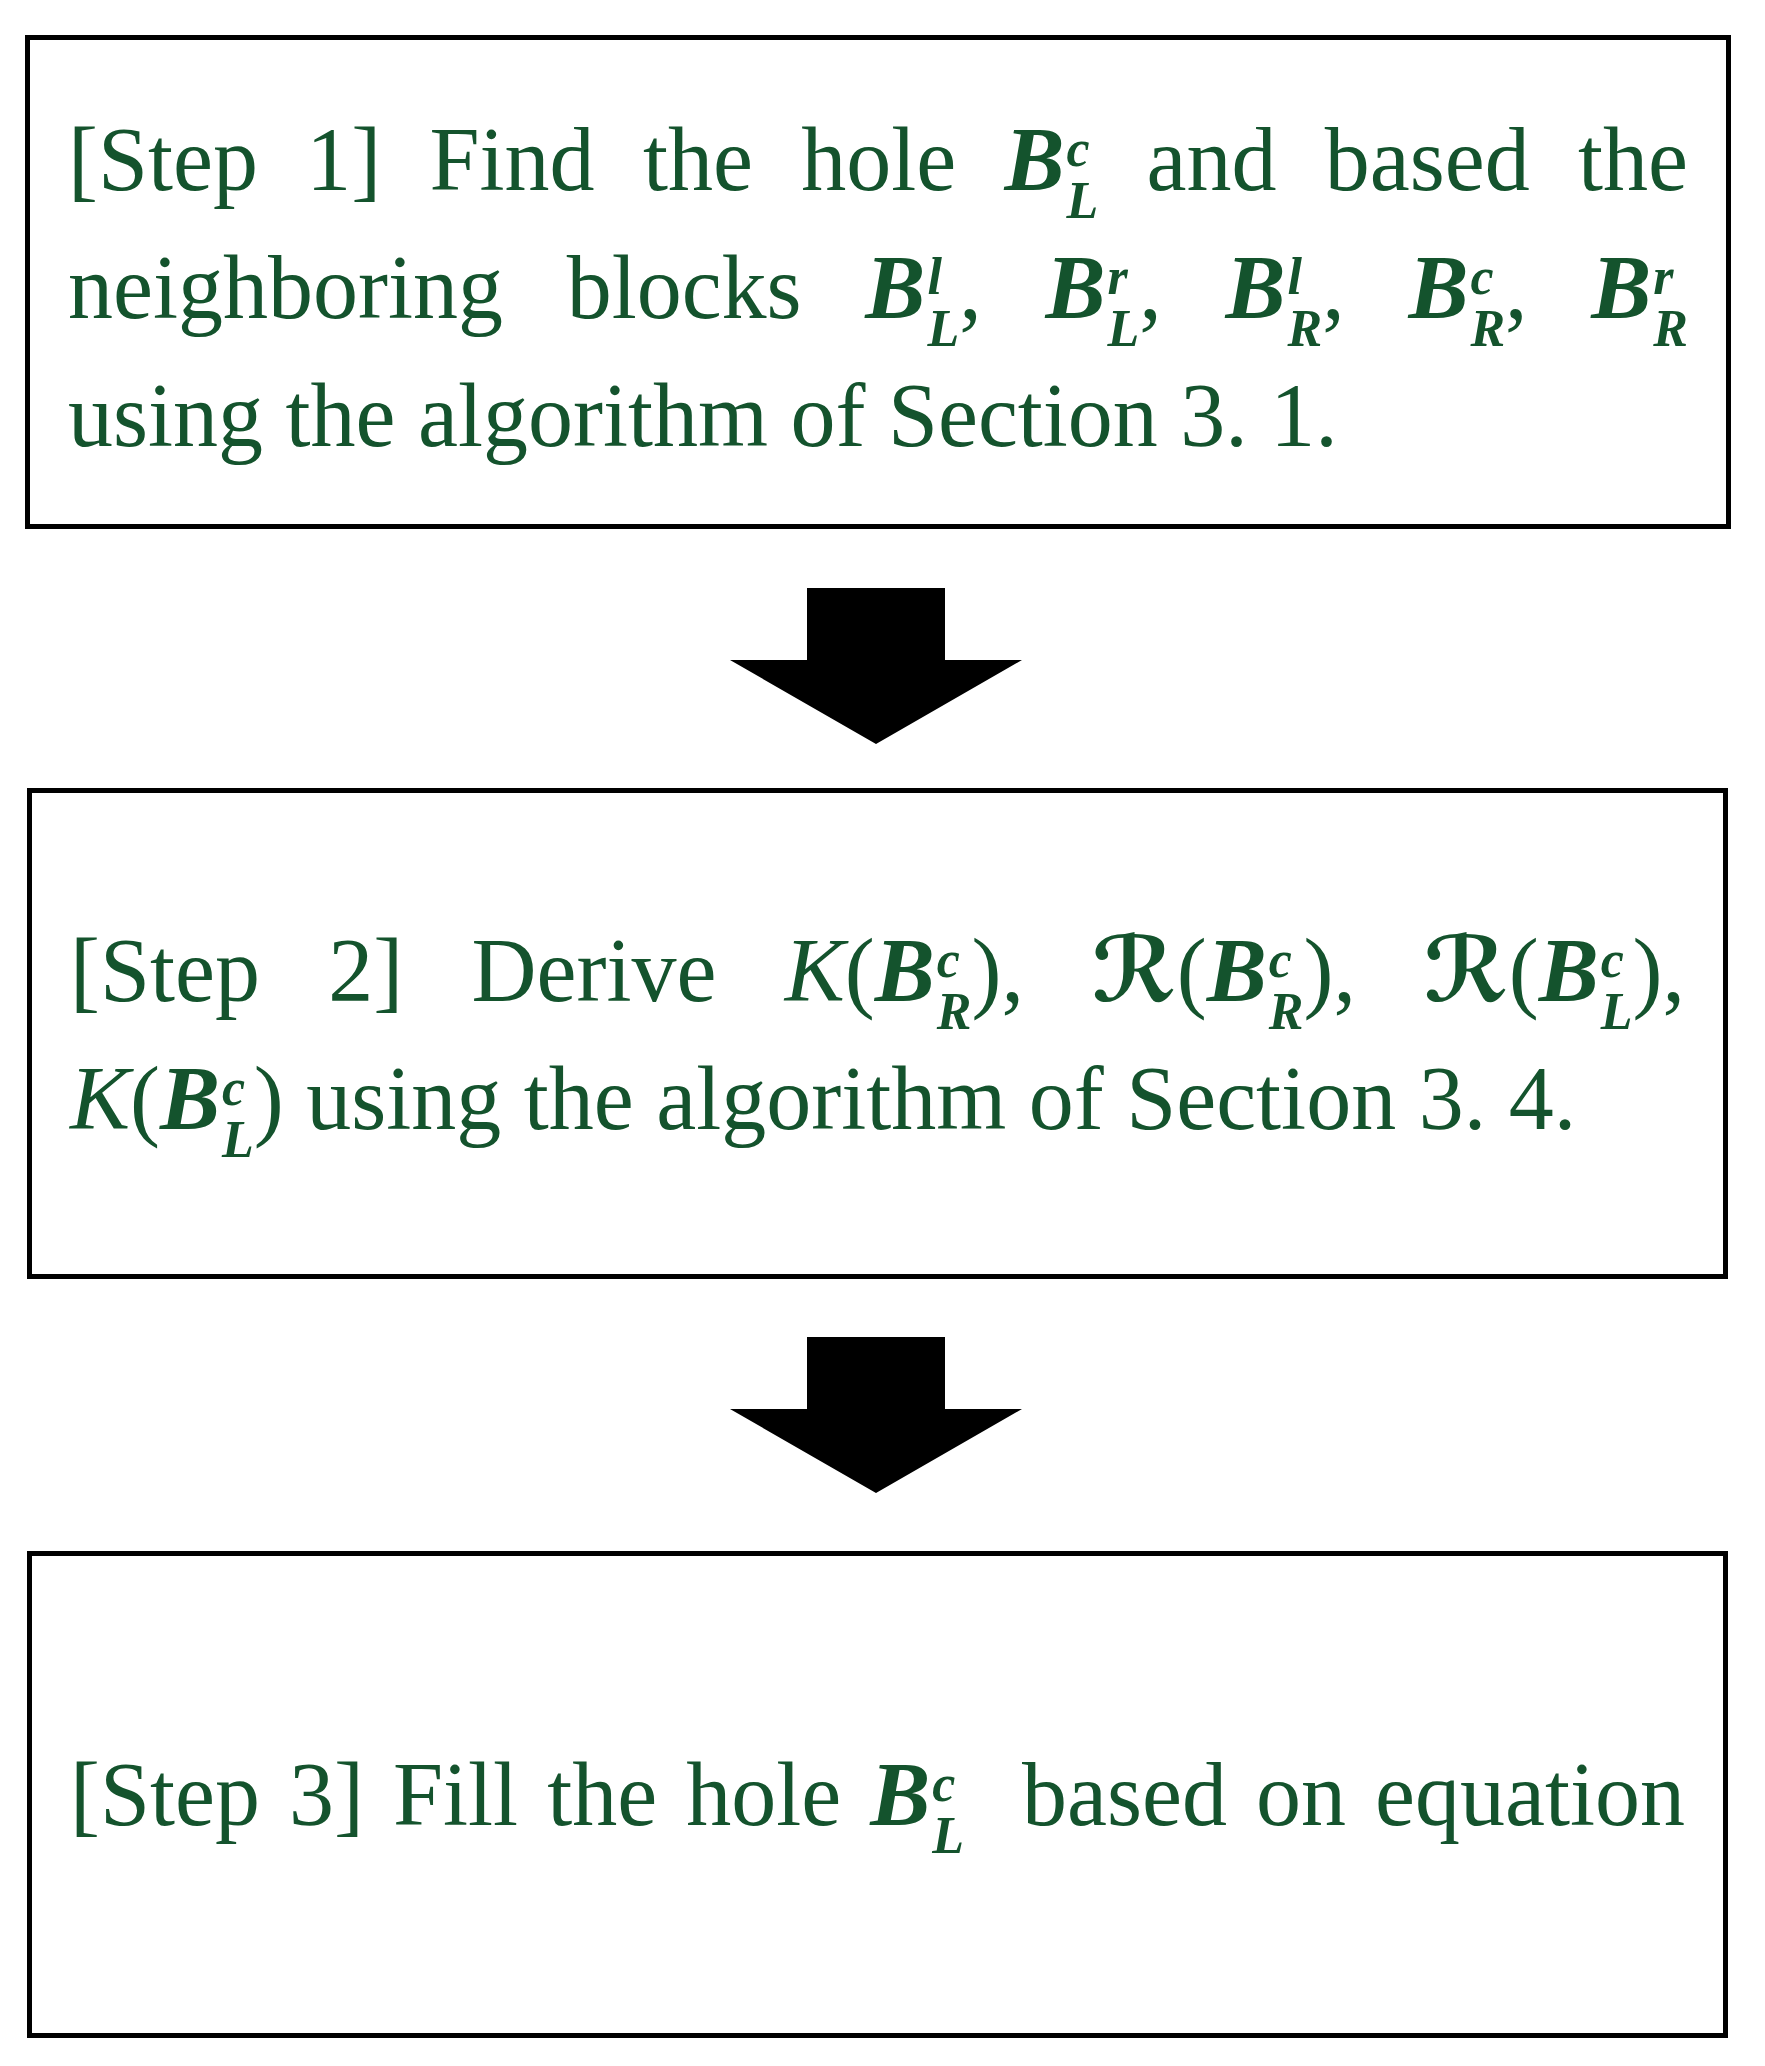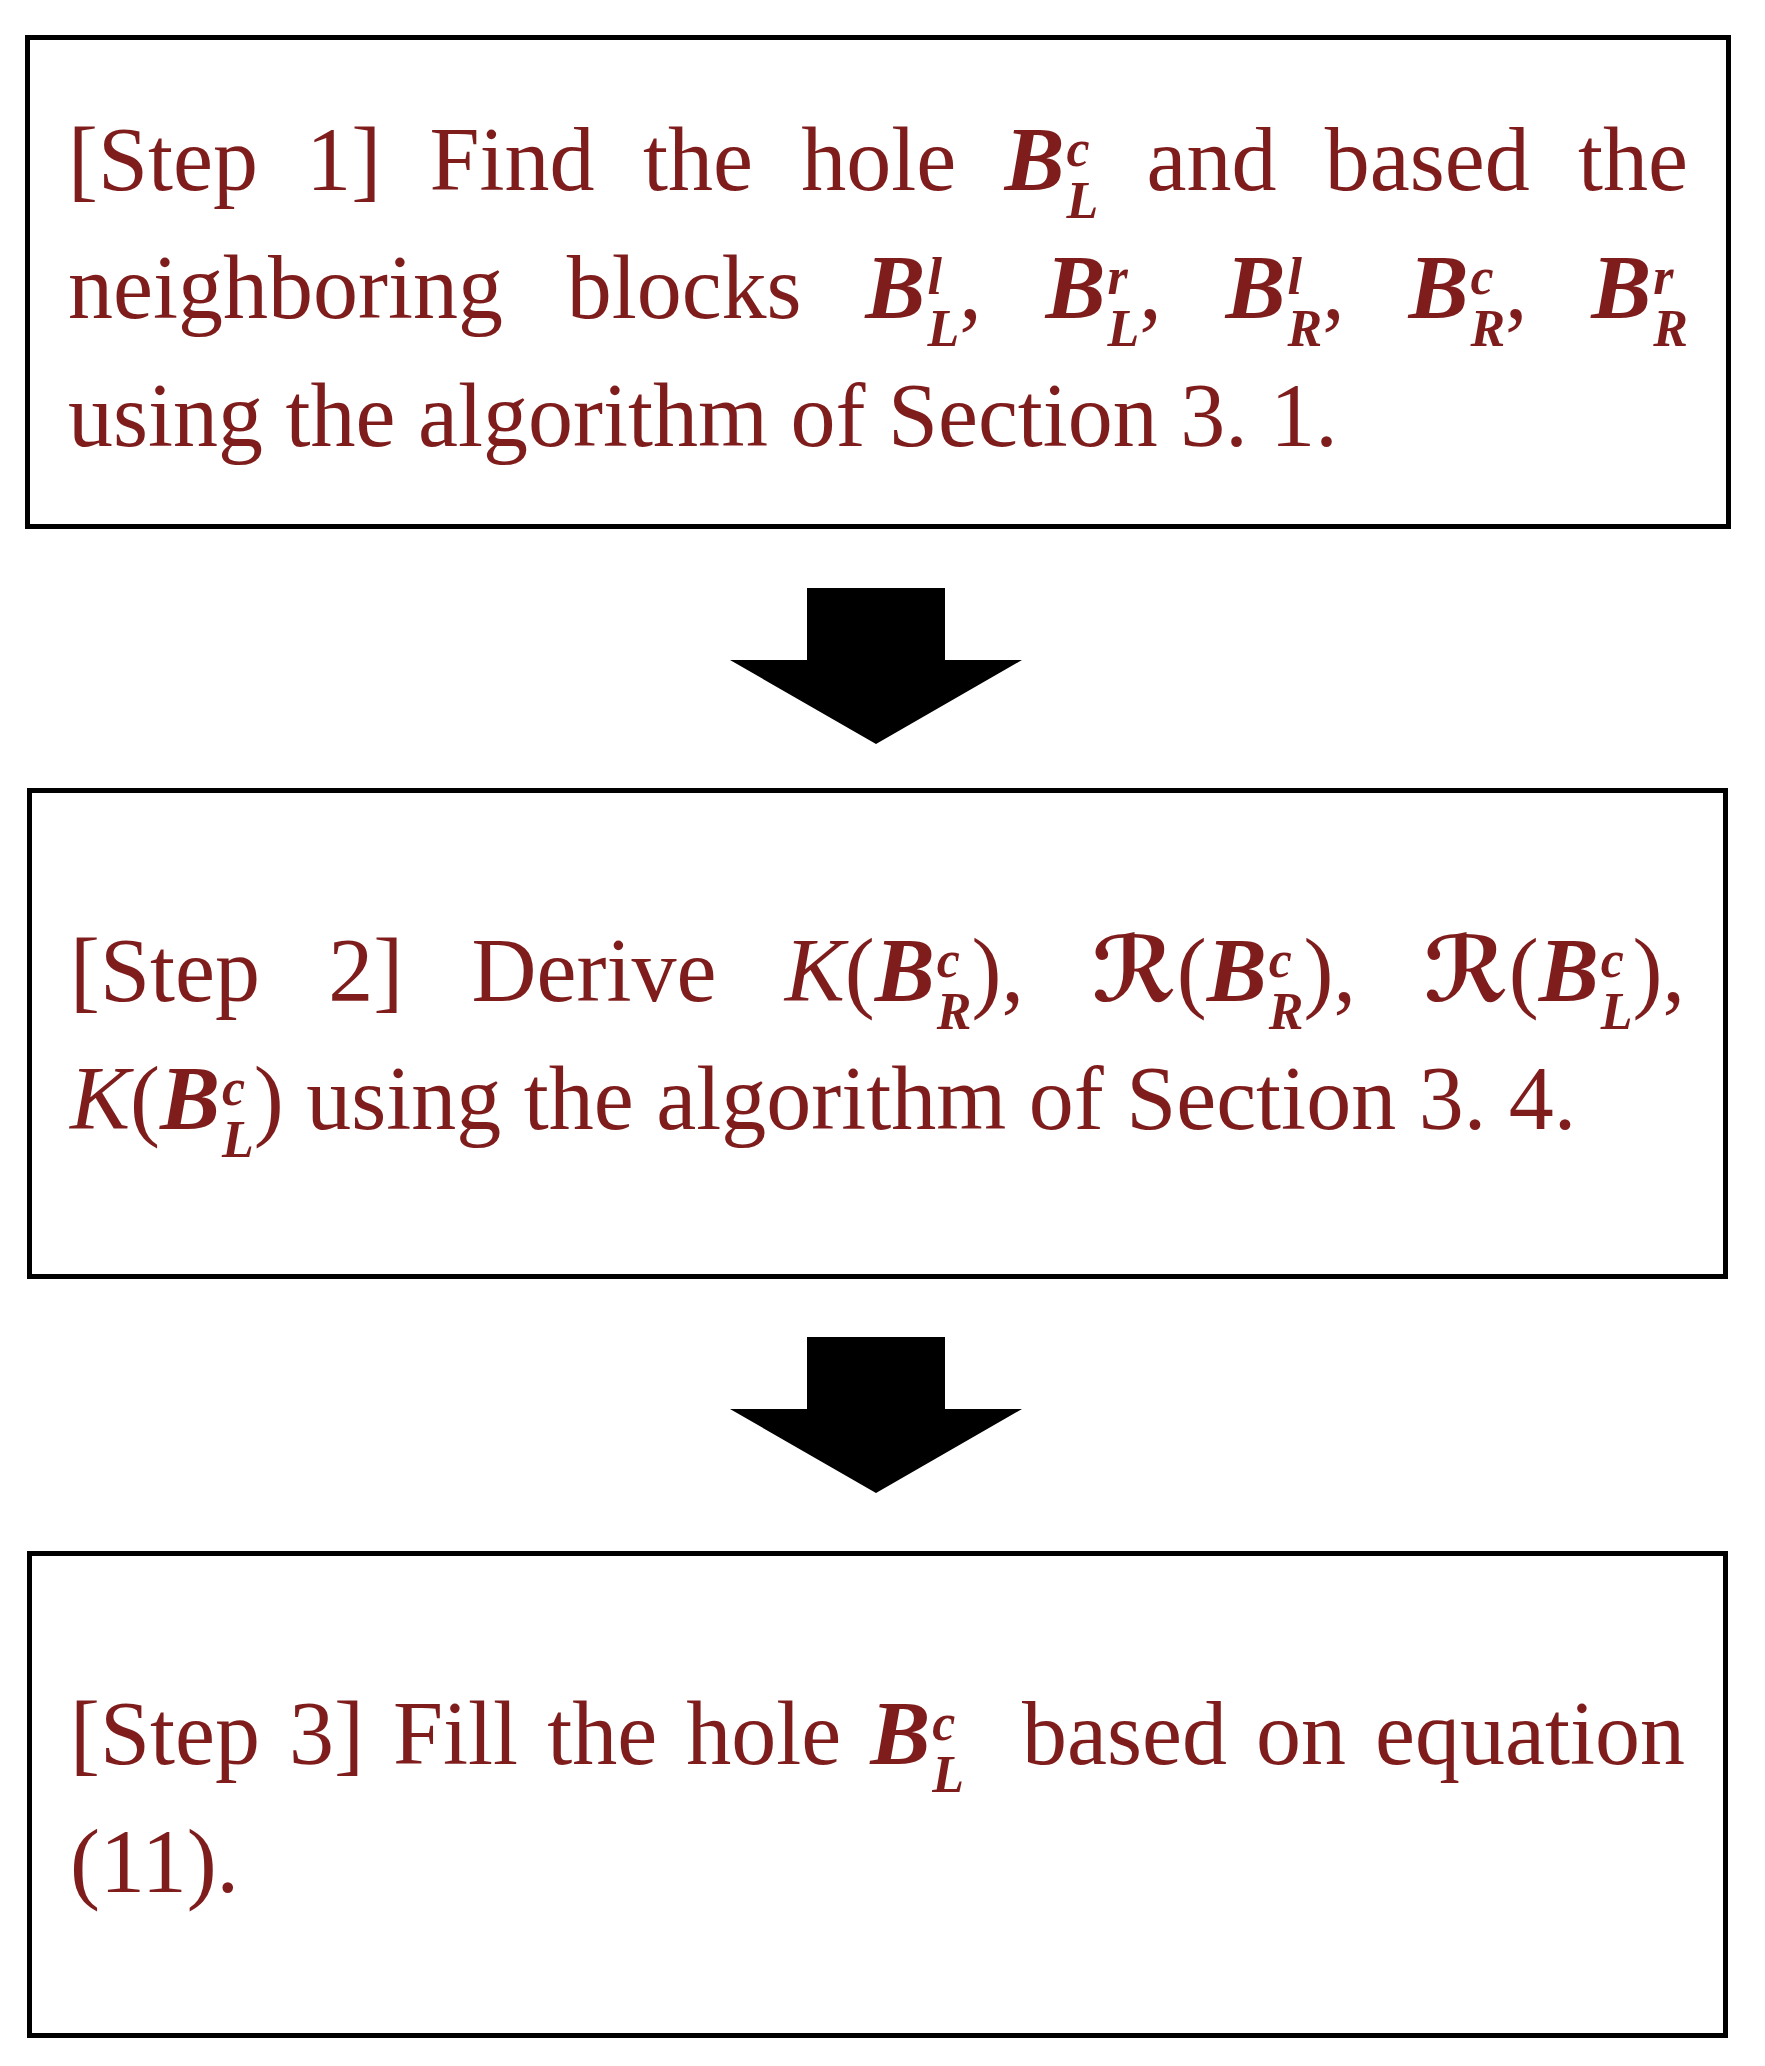--- a/index.html
+++ b/index.html
@@ -27,21 +27,21 @@
     padding-right: 38px;
   }
   .b1 { left: 25px; top: 35px;  width: 1706px; height: 494px; padding-top: 12px; }
   .b2 { left: 27px; top: 788px; width: 1701px; height: 491px; padding-top: 8px; }
   .b3 { left: 27px; top: 1542px;width: 1701px; height: 487px; padding-top: 6px; margin-top: 9px; }
 
   .line {
     font-size: 90px;
     line-height: 122px;
     text-align: left;
-    color: #7f1d1d;
+    color: #14532d;
   }
   .jfull {
     text-align: justify;
     text-align-last: justify;
   }
   .t { font-style: normal; }
   .kvar { font-style: italic; }
   .rscript {
     font-family: "DejaVu Sans", sans-serif;
     font-weight: bold;
@@ -99,17 +99,16 @@
 
   <div class="arrow a2">
     <svg width="292" height="156" viewBox="0 0 292 156" xmlns="http://www.w3.org/2000/svg">
       <path d="M77 0 H215 V72 H292 L146 156 L0 72 H77 Z" fill="#000000"></path>
     </svg>
   </div>
 
   <section class="stepbox b3">
     <div class="content">
         <div class="line jfull"><span class="t">[Step 3] Fill the hole </span><span class="mvar"><span class="mbase">B</span><span class="stack"><span class="ssup">c</span><span class="ssub">L</span></span></span><span class="t">&nbsp; based on equation</span></div>
-        <div class="line"><span class="t">(11).</span></div>
       </div>
   </section>
 
 </div>
 
 </body></html>

